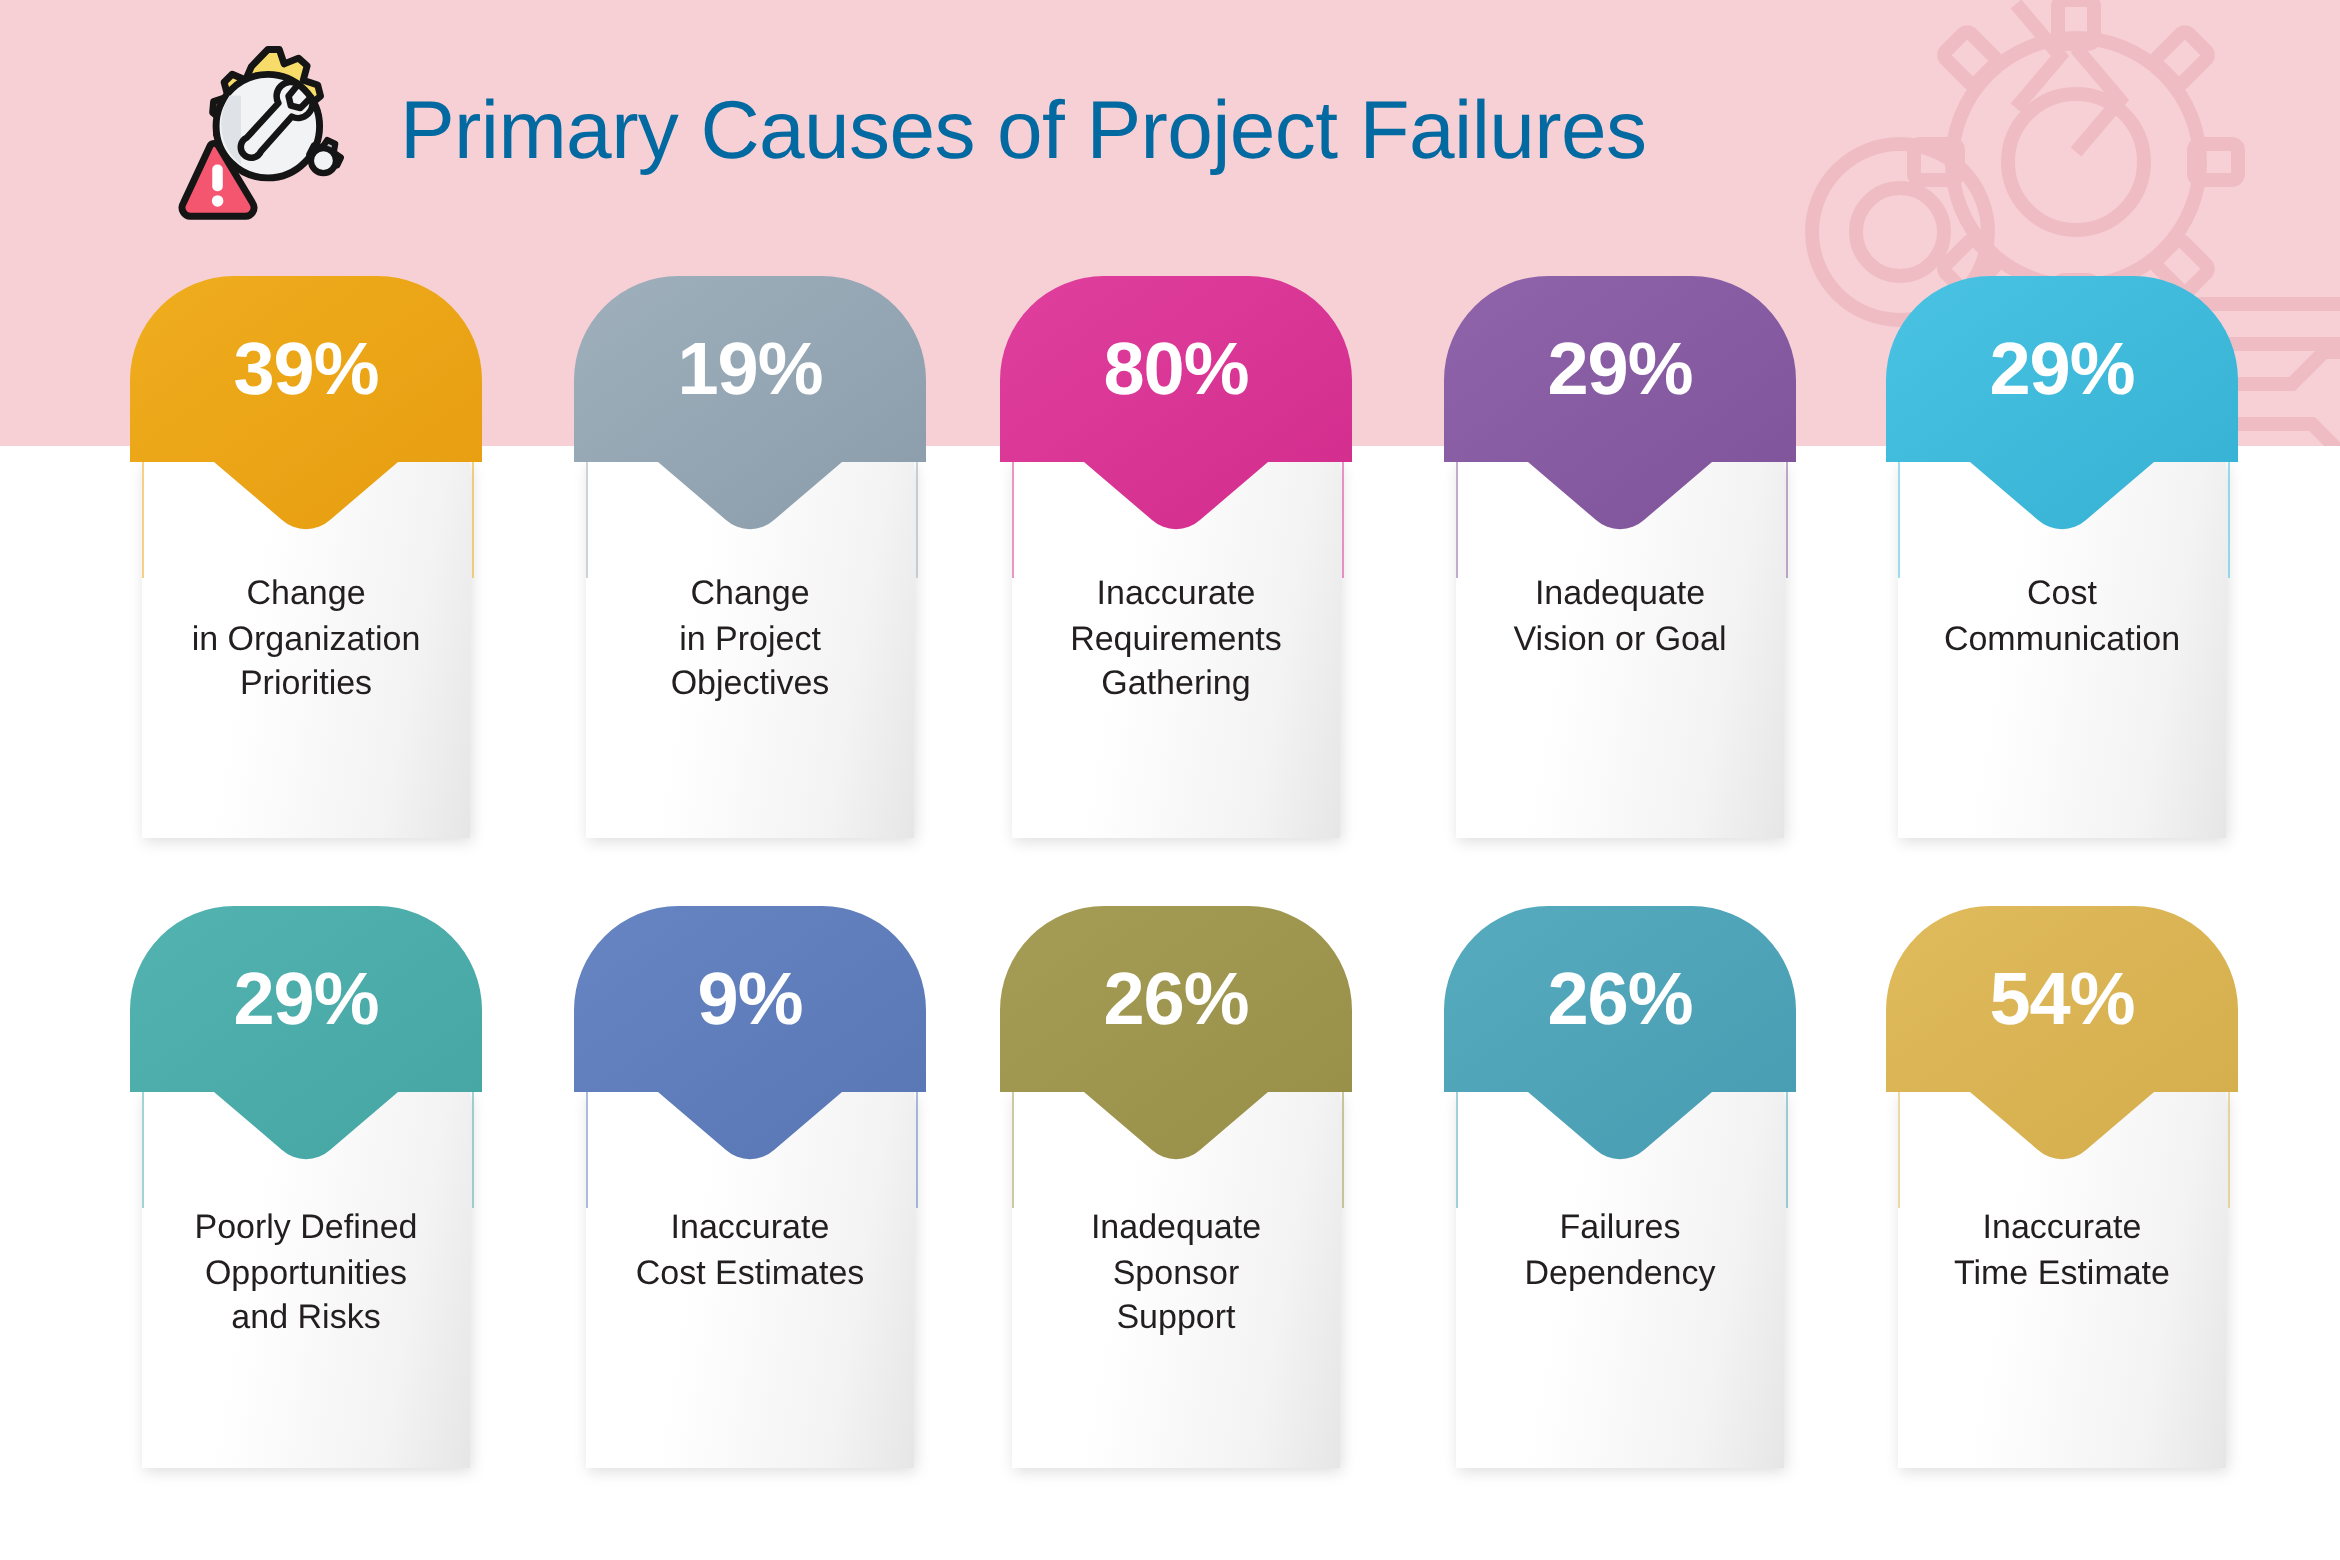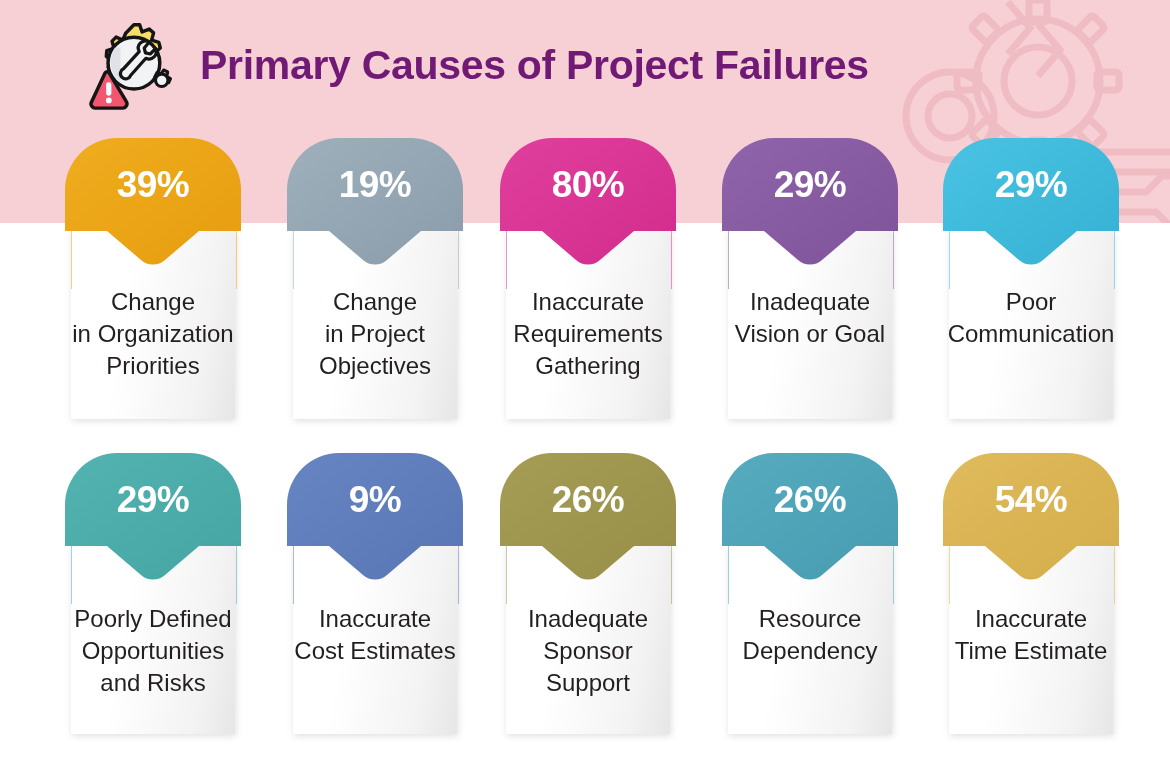--- a/index.html
+++ b/index.html
@@ -32,22 +32,22 @@
   #header-inner {
     position: absolute; left: 0; top: 0;
     width: 1170px; height: 130px;
     display: flex; align-items: center;
     padding-left: 84px;
     gap: 20px;
   }
   #brand-icon { width: 96px; height: 92px; flex: 0 0 auto; }
   #page-title {
     font-size: 41px;
-    font-weight: bold;
-    color: #701a75;
+    font-weight: normal;
+    color: #0369a1;
     letter-spacing: -0.3px;
     white-space: nowrap;
     line-height: 1;
   }
 
   
   #cards-grid {
     position: absolute; left: 0; top: 0;
     width: 1170px; height: 780px;
   }
@@ -89,21 +89,21 @@
     letter-spacing: -0.5px;
     z-index: 4;
     pointer-events: none;
   }
   .card-label {
     position: absolute;
     left: -12px;
     top: 148px;
     width: 200px;
     text-align: center;
-    font-size: 24px;
+    font-size: 17px;
     line-height: 1.33;
     color: #231f20;
     z-index: 5;
     white-space: pre-line;
   }
   
   .row2 .card-label { top: 150px; }
 </style>
 </head>
 <body>
@@ -243,21 +243,21 @@
             <defs>
               <linearGradient id="grad-4" x1="0" y1="0" x2="1" y2="1">
                 <stop offset="0%" stop-color="#4ac3e3"></stop>
                 <stop offset="100%" stop-color="#35b1d3"></stop>
               </linearGradient>
             </defs>
             <path d="M0 93 L0 52 A52 52 0 0 1 52 0 L124 0 A52 52 0 0 1 176 52 L176 93 L134 93 L100 122 A18 18 0 0 1 76 122 L42 93 Z" fill="url(#grad-4)"></path>
           </svg>
         </div>
         <div class="card-pct">29%</div>
-        <div class="card-label">Poor
+        <div class="card-label">Cost
 Communication</div>
       </div>
       <div class="card row2" style="left: 65px; top: 453px; --accent: #52b3b1;">
         <div class="card-body"></div>
         <div class="card-cap">
           <svg viewBox="0 0 176 130" xmlns="http://www.w3.org/2000/svg">
             <defs>
               <linearGradient id="grad-5" x1="0" y1="0" x2="1" y2="1">
                 <stop offset="0%" stop-color="#52b3b1"></stop>
                 <stop offset="100%" stop-color="#45a5a3"></stop>
@@ -313,21 +313,21 @@
             <defs>
               <linearGradient id="grad-8" x1="0" y1="0" x2="1" y2="1">
                 <stop offset="0%" stop-color="#56abbf"></stop>
                 <stop offset="100%" stop-color="#489cb1"></stop>
               </linearGradient>
             </defs>
             <path d="M0 93 L0 52 A52 52 0 0 1 52 0 L124 0 A52 52 0 0 1 176 52 L176 93 L134 93 L100 122 A18 18 0 0 1 76 122 L42 93 Z" fill="url(#grad-8)"></path>
           </svg>
         </div>
         <div class="card-pct">26%</div>
-        <div class="card-label">Resource
+        <div class="card-label">Failures
 Dependency</div>
       </div>
       <div class="card row2" style="left: 943px; top: 453px; --accent: #e0bb5c;">
         <div class="card-body"></div>
         <div class="card-cap">
           <svg viewBox="0 0 176 130" xmlns="http://www.w3.org/2000/svg">
             <defs>
               <linearGradient id="grad-9" x1="0" y1="0" x2="1" y2="1">
                 <stop offset="0%" stop-color="#e0bb5c"></stop>
                 <stop offset="100%" stop-color="#d4ad4b"></stop>

